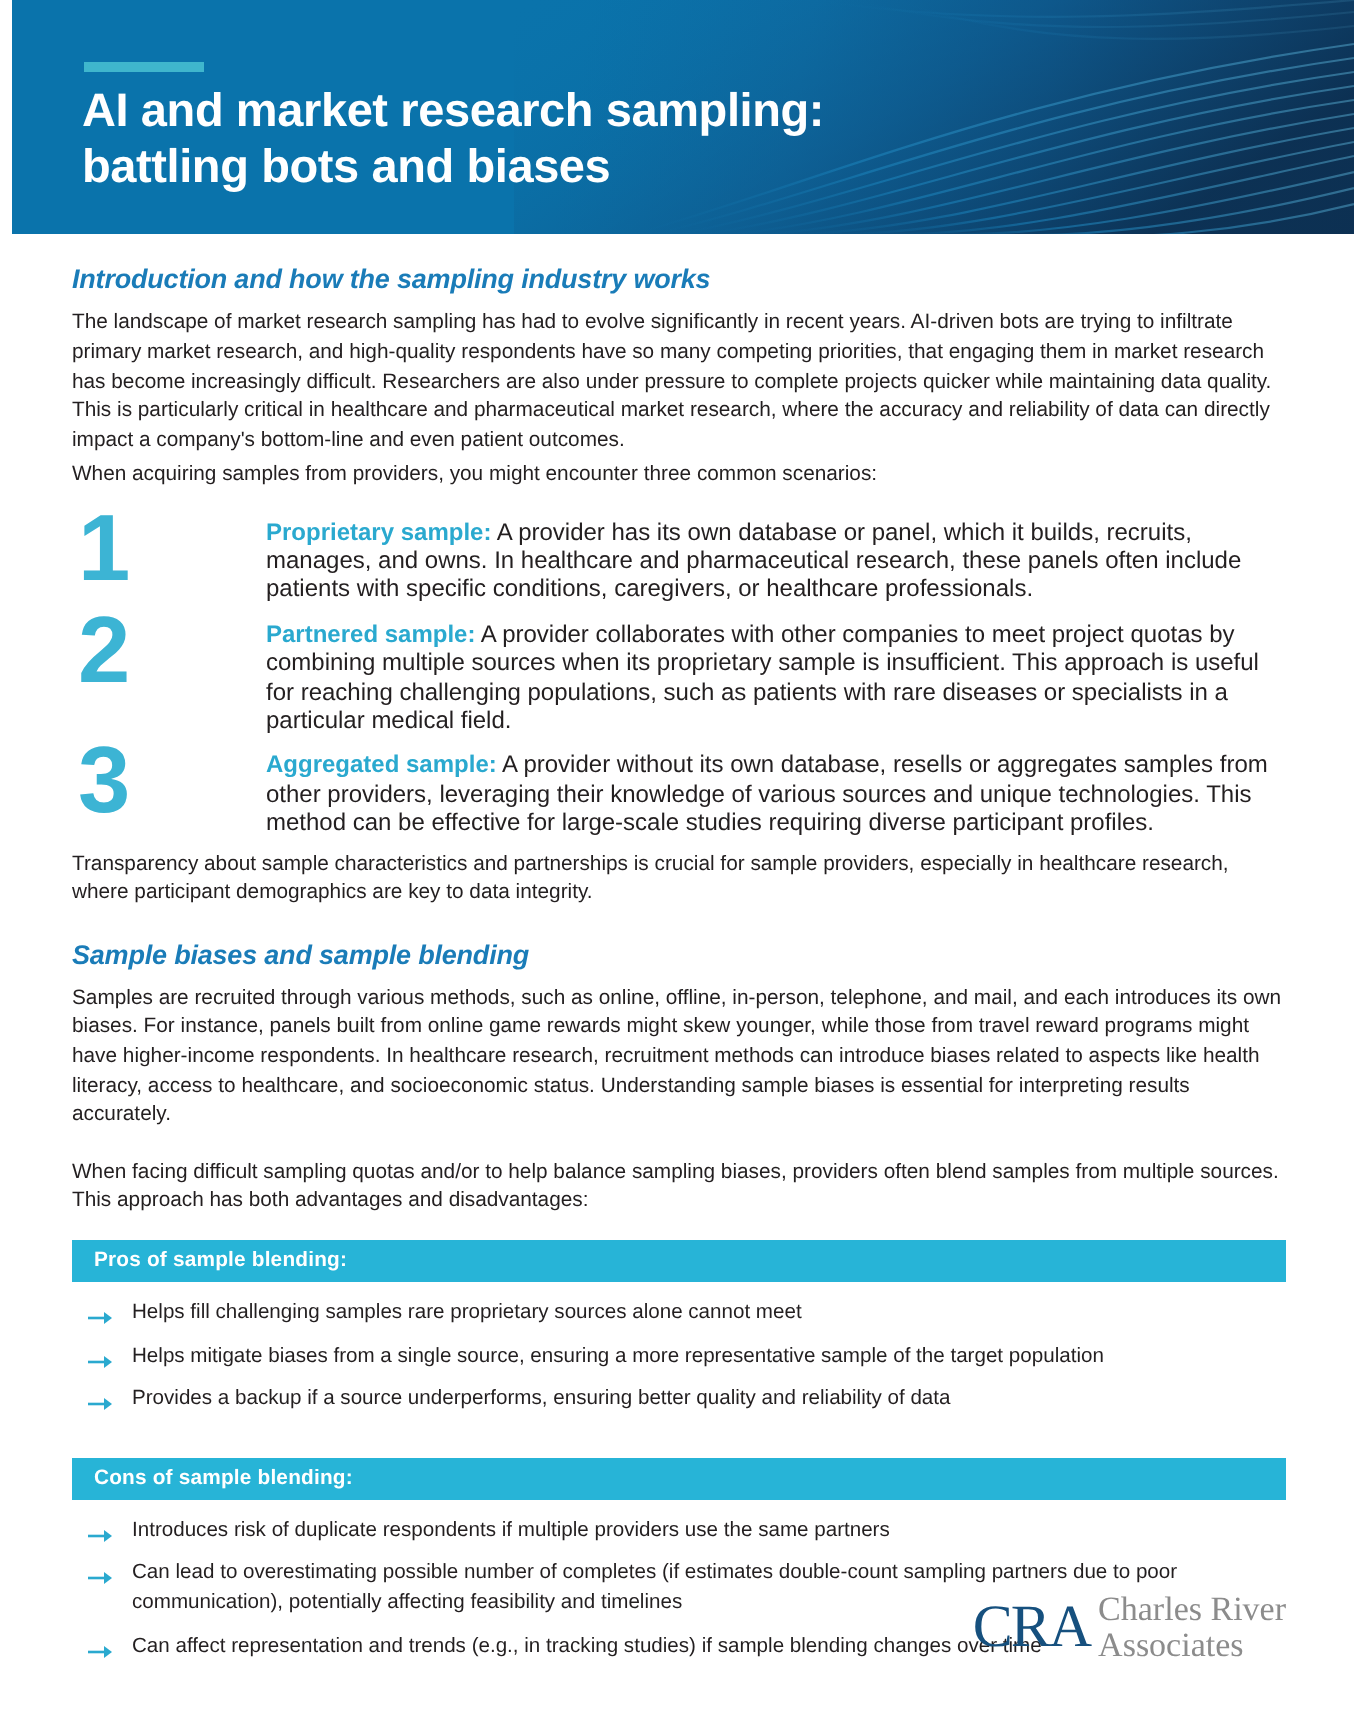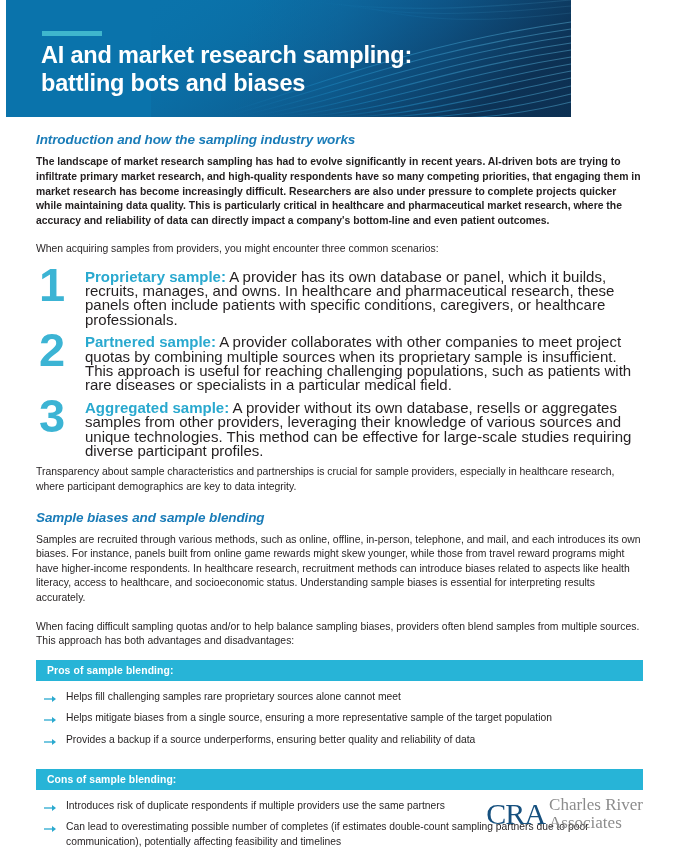--- a/index.html
+++ b/index.html
@@ -14,21 +14,21 @@
     font-family: "Liberation Sans", sans-serif;
     color: #231f20;
     position: relative;
   }
 
   
   .banner {
     position: absolute;
     left: 6px;
     top: 0;
-    width: 565px;
+    width: 671px;
     height: 117px;
     overflow: hidden;
     background: linear-gradient(100deg, #0a73ab 0%, #0a73ab 42%, #0d6ea6 58%, #0e5d92 76%, #10456f 92%, #0f3a5f 100%);
   }
   .banner-waves {
     position: absolute;
     right: 0;
     top: 0;
     width: 420px;
     height: 117px;
@@ -74,23 +74,23 @@
   }
 
   p.body-text {
     margin: 0 0 11px 0;
     font-size: 10.4px;
     line-height: 14.6px;
     color: #231f20;
     text-align: left;
   }
   p.body-text.lead {
-    font-weight: bold;
+    font-weight: normal;
     line-height: 14.8px;
-    margin-bottom: 13px;
+    margin-bottom: 2px;
   }
 
   
   .scenarios { margin: 3px 0 0 0; }
   .scenario {
     display: flex;
     align-items: flex-start;
     margin-bottom: 6px;
   }
   .scenario-num {
@@ -99,23 +99,24 @@
     line-height: 40px;
     font-weight: bold;
     color: #3cb4d4;
     text-align: left;
     padding-left: 3px;
     margin-top: -3px;
     font-family: "Liberation Sans", sans-serif;
   }
   .scenario-body {
     flex: 1 1 auto;
-    font-size: 15px;
+    font-size: 12px;
     line-height: 14.4px;
     padding-top: 2px;
+    margin-left: 48px;
   }
   .scenario-term {
     font-weight: bold;
     color: #2aa9cf;
   }
 
   
   .proscons {
     display: flex;
     gap: 14px;

